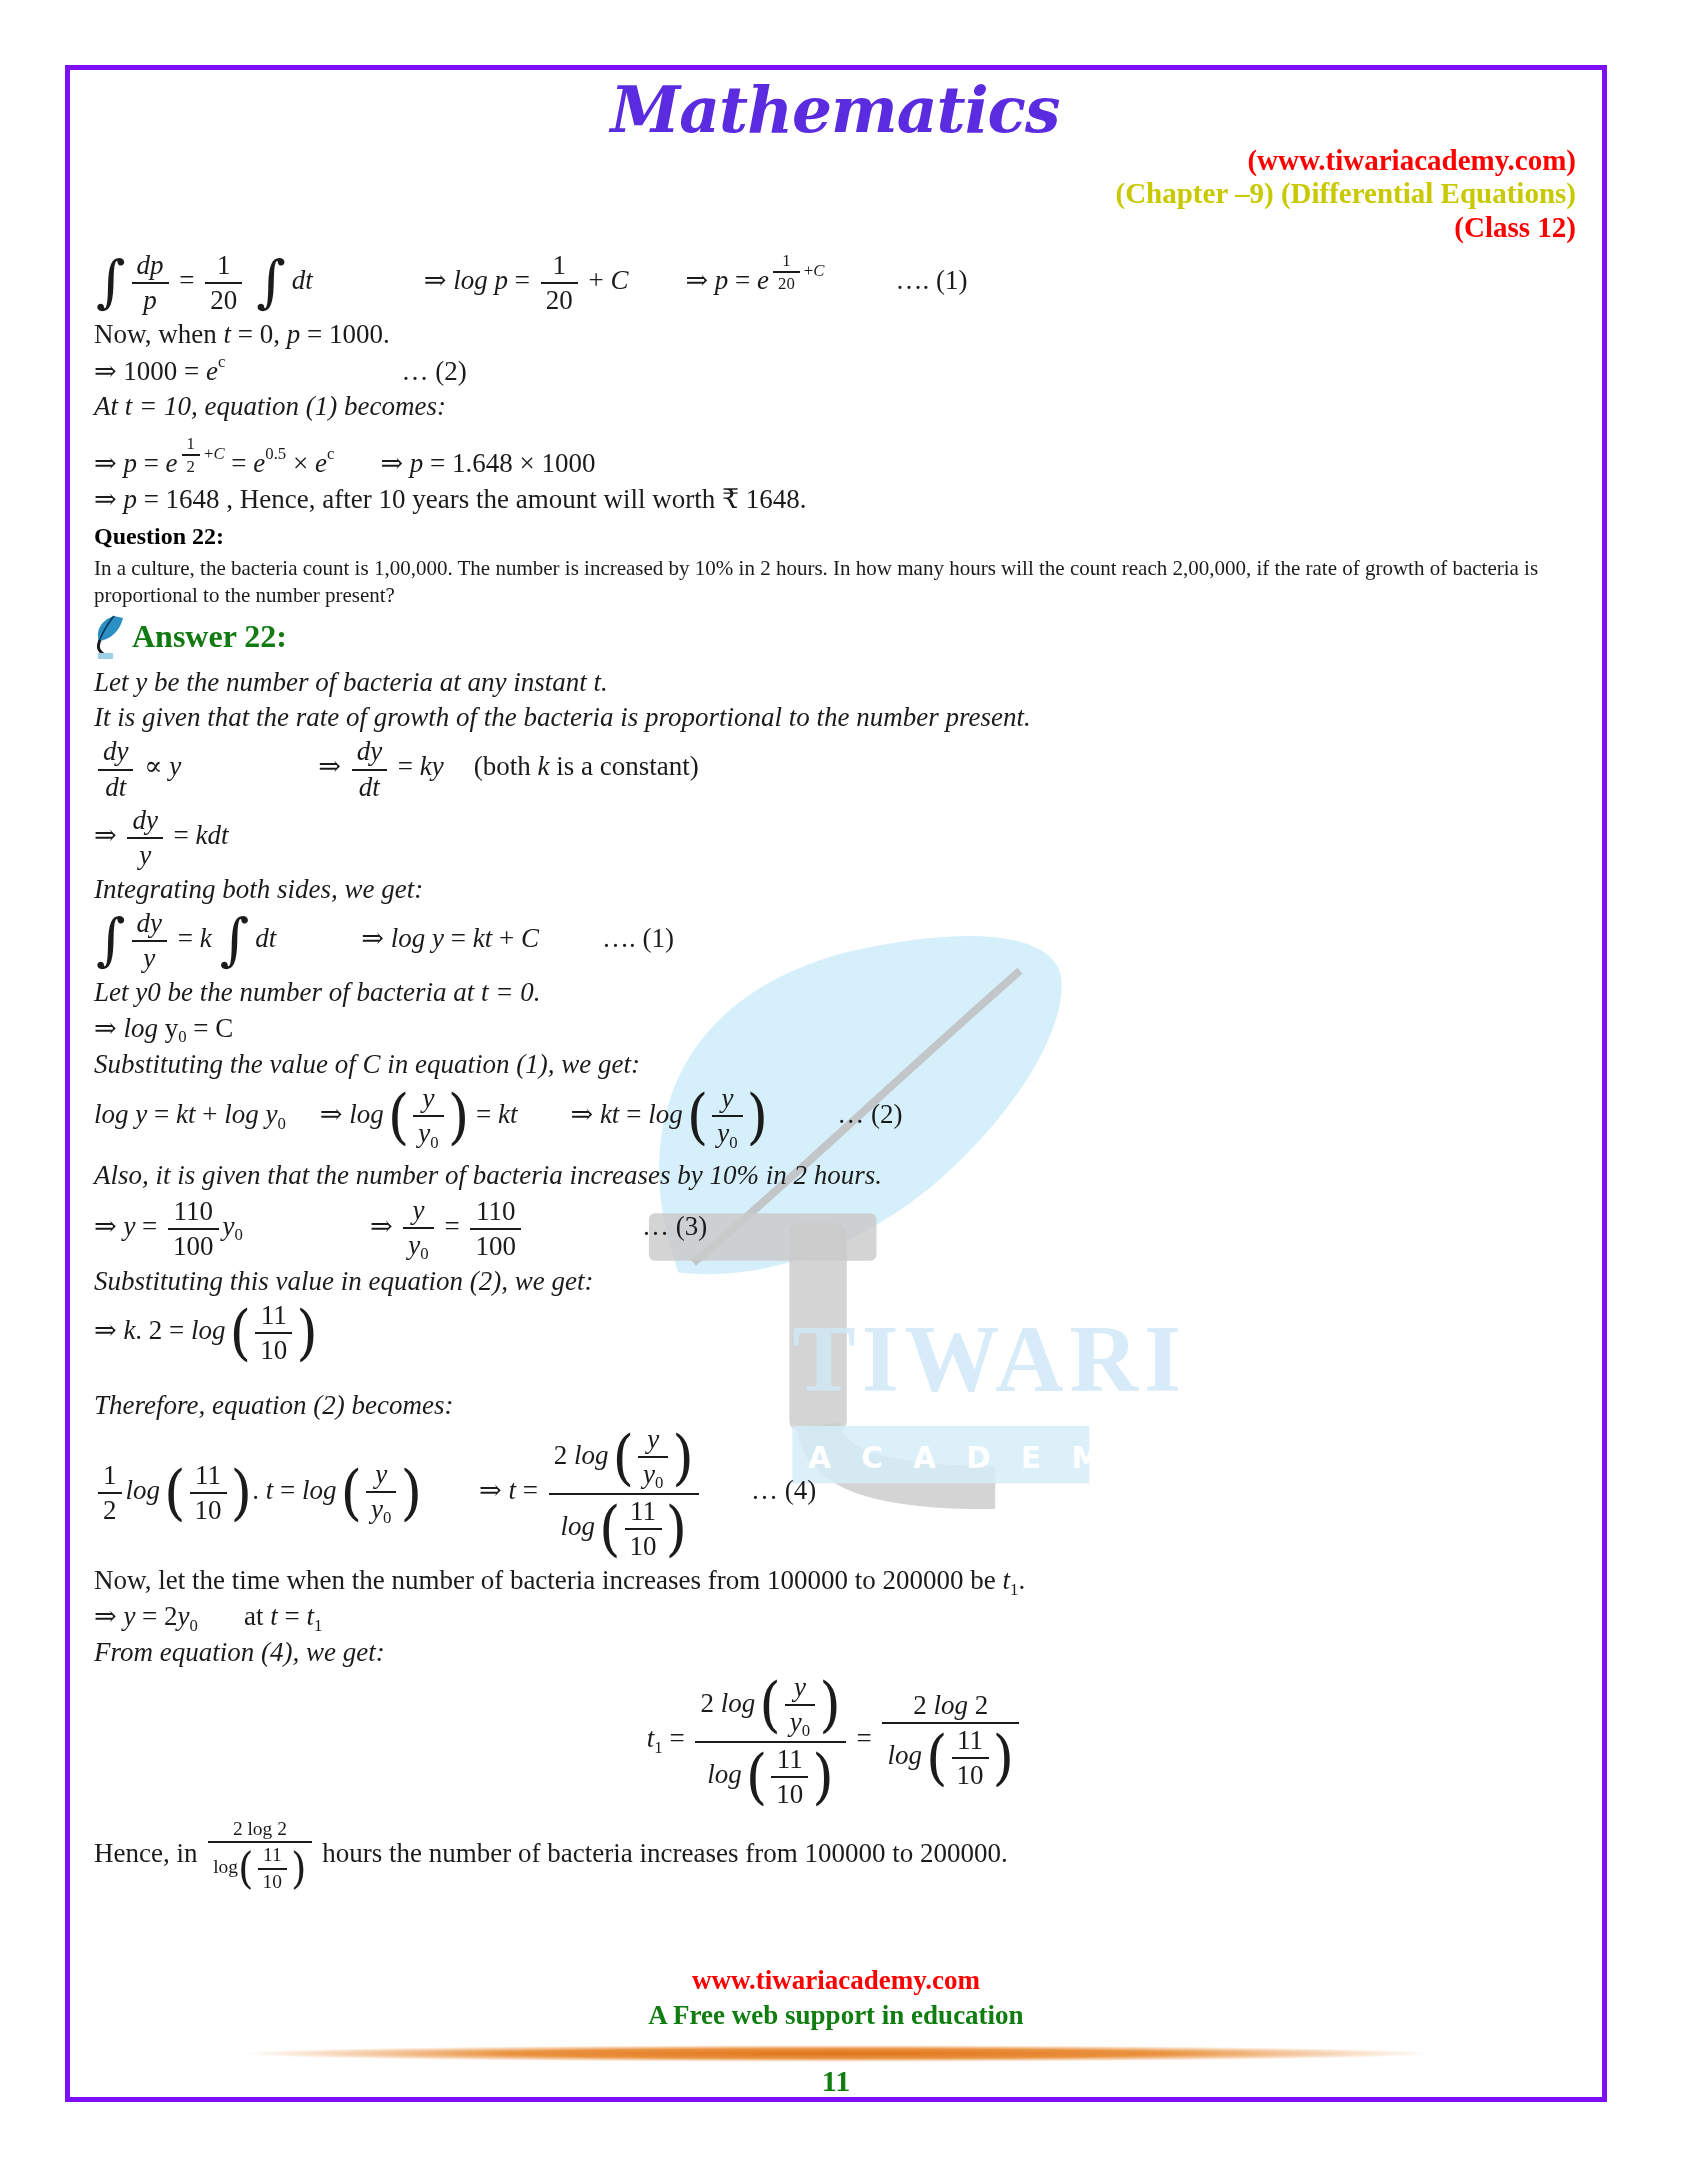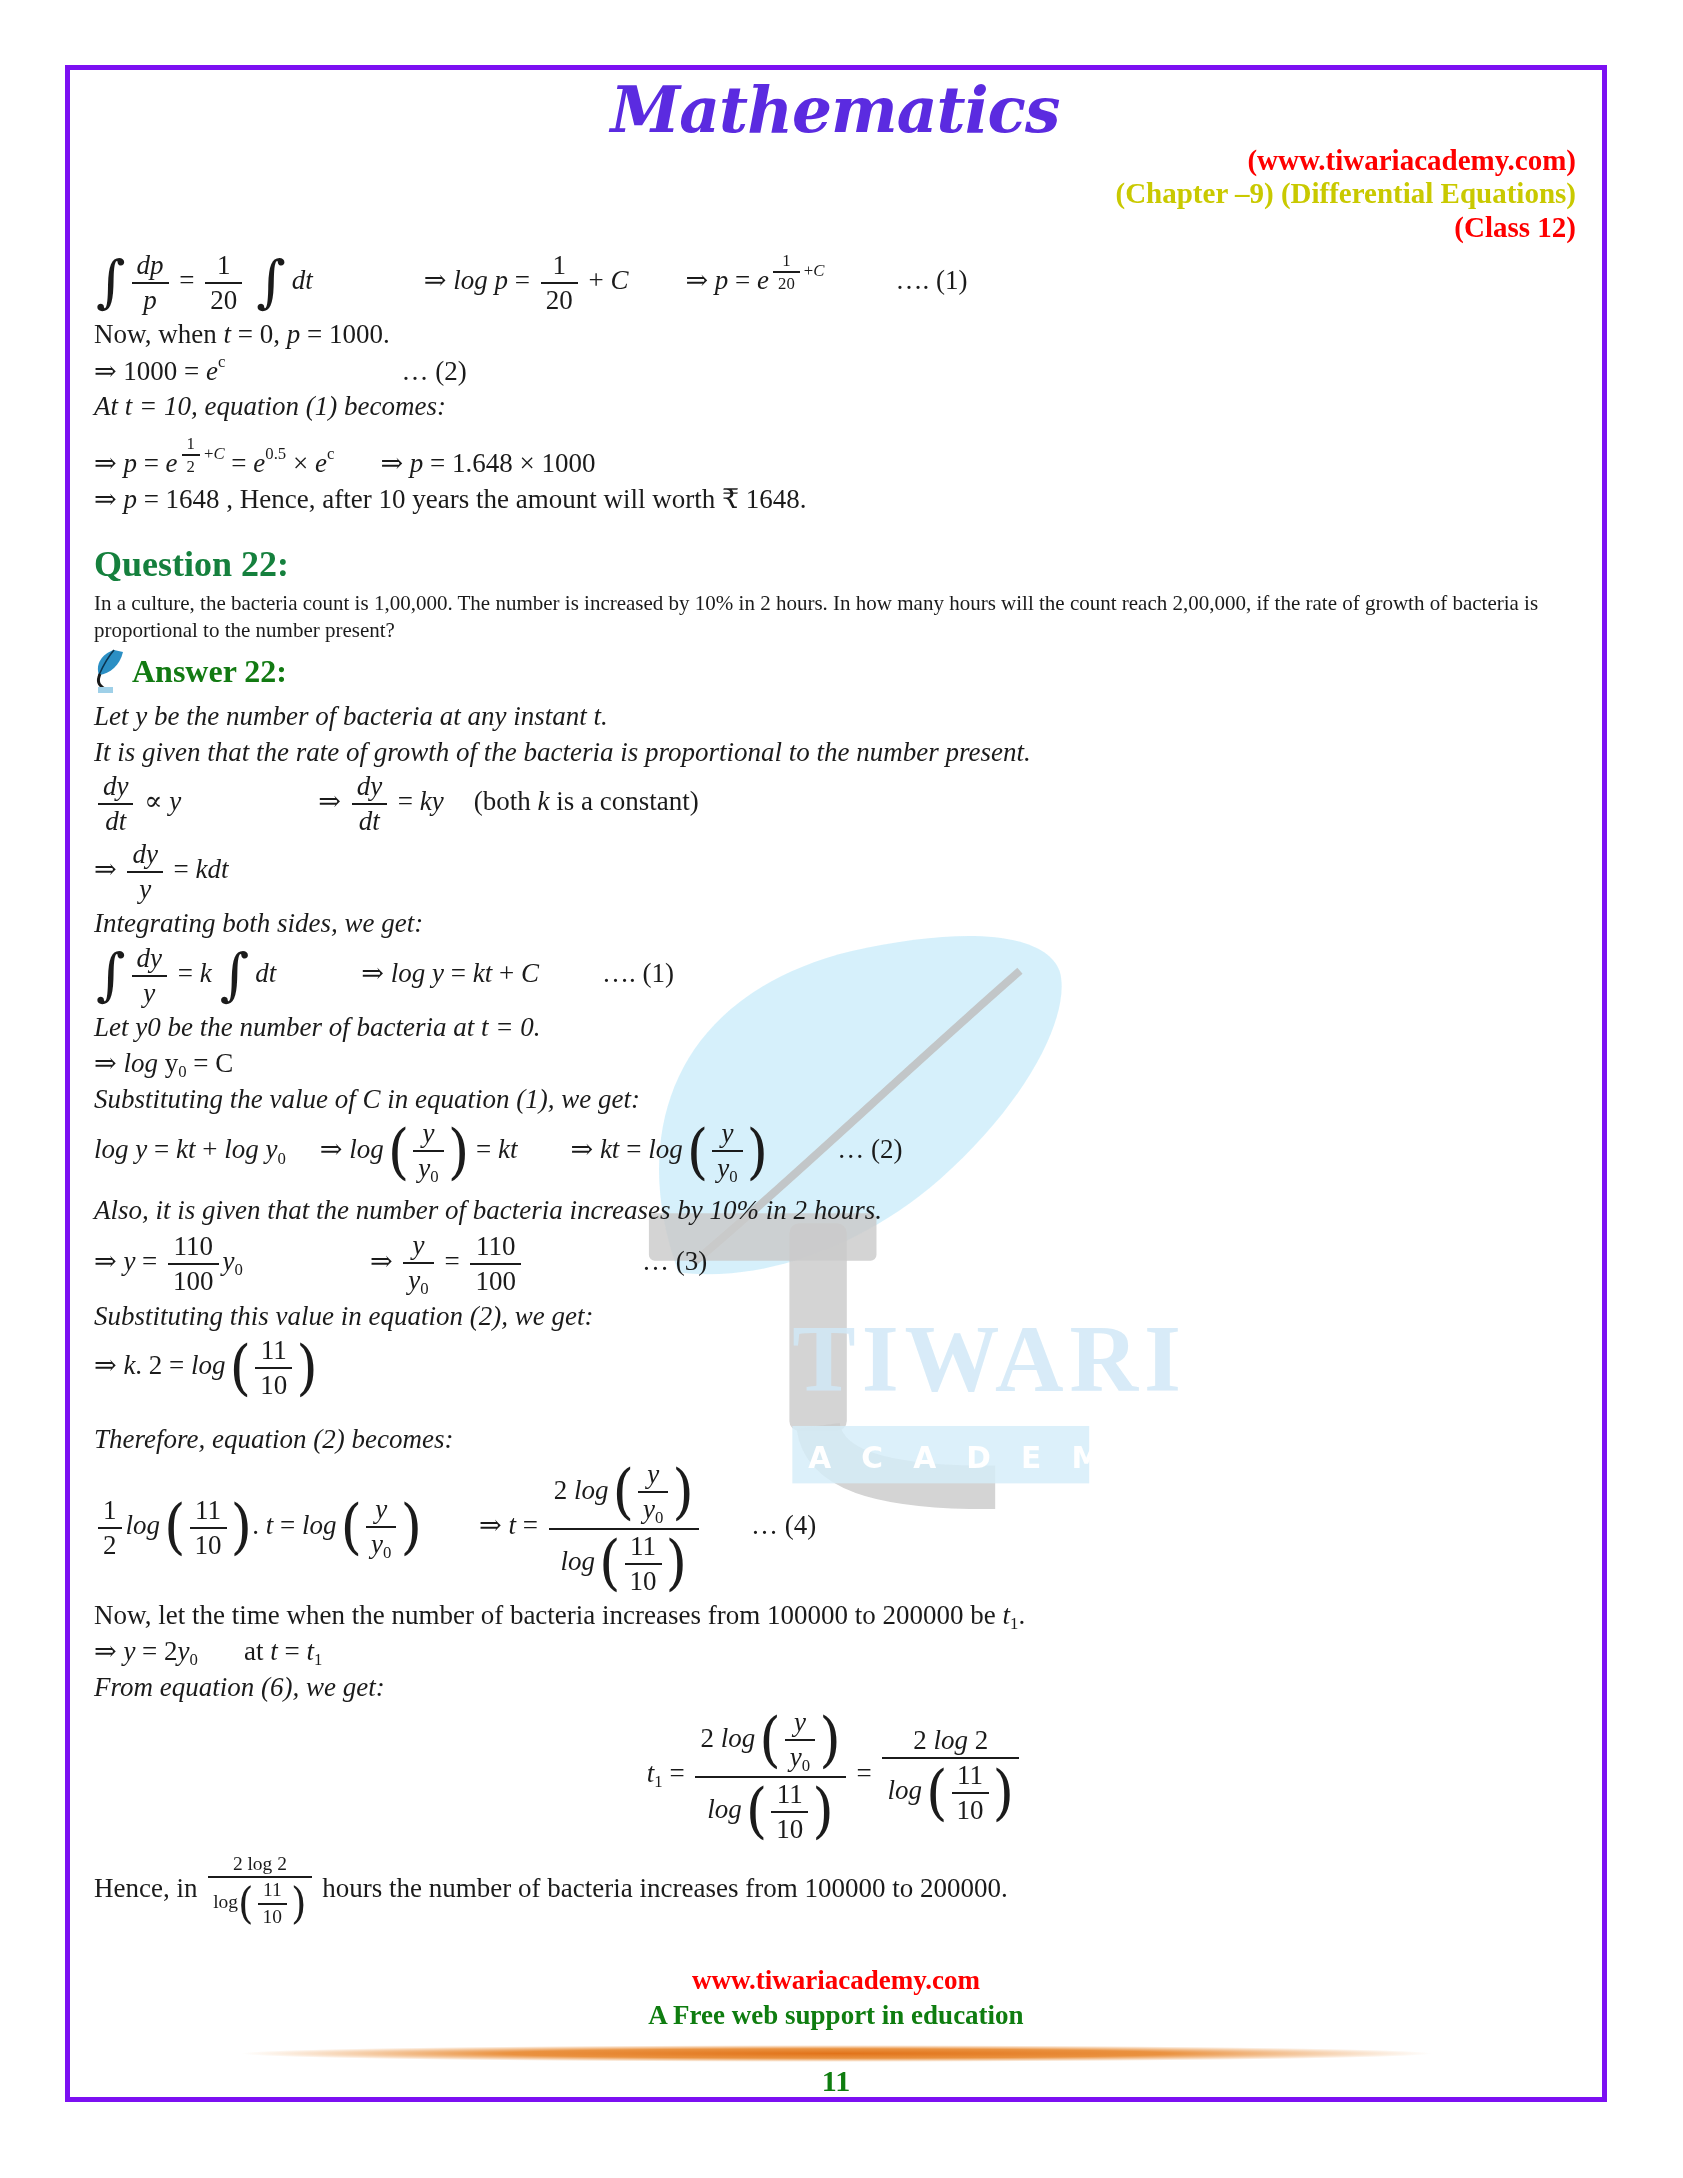--- a/index.html
+++ b/index.html
@@ -22,21 +22,21 @@
     font-style:italic;font-weight:bold;color:#5b2be0;font-size:63px;line-height:1.08;
     letter-spacing:-1px;margin-top:2px;
   }
   .h-sub{text-align:right;font-weight:bold;font-size:29px;line-height:1.15;}
   .h-site{color:#fe0000;}
   .h-chapter{color:#c9c900;}
   .h-class{color:#fe0000;}
 
   
   .t-line{font-size:27px;line-height:1.24;margin:2px 0;font-style:italic;}
-  .q-head{color:#15803d;font-size:36px;font-weight:bold;margin:28px 0 4px;line-height:1.15;}
+  .q-head{color:#000000;font-size:24px;font-weight:bold;margin:7px 0 4px;line-height:1.15;}
   .a-head{color:#127a12;font-size:32px;font-weight:bold;margin:4px 0 6px;line-height:1.1;
           display:flex;align-items:center;}
   .a-head .leaf{margin-right:2px;flex:0 0 auto;}
   .q-para{font-size:21px;line-height:1.3;margin:2px 0;max-width:1470px;}
 
   
   .m-row{font-size:27px;margin:2px 0;line-height:1.24;}
   .m-center{text-align:center;}
   .m-txt,.m-it{white-space:pre;}
   .m-it{font-style:italic;}
@@ -230,21 +230,21 @@
                 <span class="m-frac">
                   <span class="m-num"><span class="m-txt">11</span></span>
                   <span class="m-den"><span class="m-txt">10</span></span>
                 </span>
               </span>
               <span class="m-p">)</span>
             </span></span>
         </span><span class="m-gap" style="width: 48px;"></span><span class="m-txt">… (4)</span></div>
     <div class="m-row"><span class="m-txt">Now, let the time when the number of bacteria increases from 100000 to 200000 be </span><span class="m-it">t</span><span class="m-sub">1</span><span class="m-txt">.</span></div>
     <div class="m-row"><span class="m-txt">⇒ </span><span class="m-it">y</span><span class="m-txt"> = 2</span><span class="m-it">y</span><span class="m-sub">0</span><span class="m-gap" style="width: 46px;"></span><span class="m-txt">at </span><span class="m-it">t</span><span class="m-txt"> = </span><span class="m-it">t</span><span class="m-sub">1</span></div>
-    <div class="t-line">From equation (6), we get:</div>
+    <div class="t-line">From equation (4), we get:</div>
     <div class="m-row m-center"><span class="m-it">t</span><span class="m-sub">1</span><span class="m-txt"> = </span><span class="m-frac">
           <span class="m-num"><span class="m-txt">2 </span><span class="m-it">log</span><span class="m-gap" style="width: 4px;"></span><span class="m-pw">
               <span class="m-p">(</span>
               <span class="m-pc">
                 <span class="m-frac">
                   <span class="m-num"><span class="m-it">y</span></span>
                   <span class="m-den"><span class="m-it">y</span><span class="m-sub">0</span></span>
                 </span>
               </span>
               <span class="m-p">)</span>

